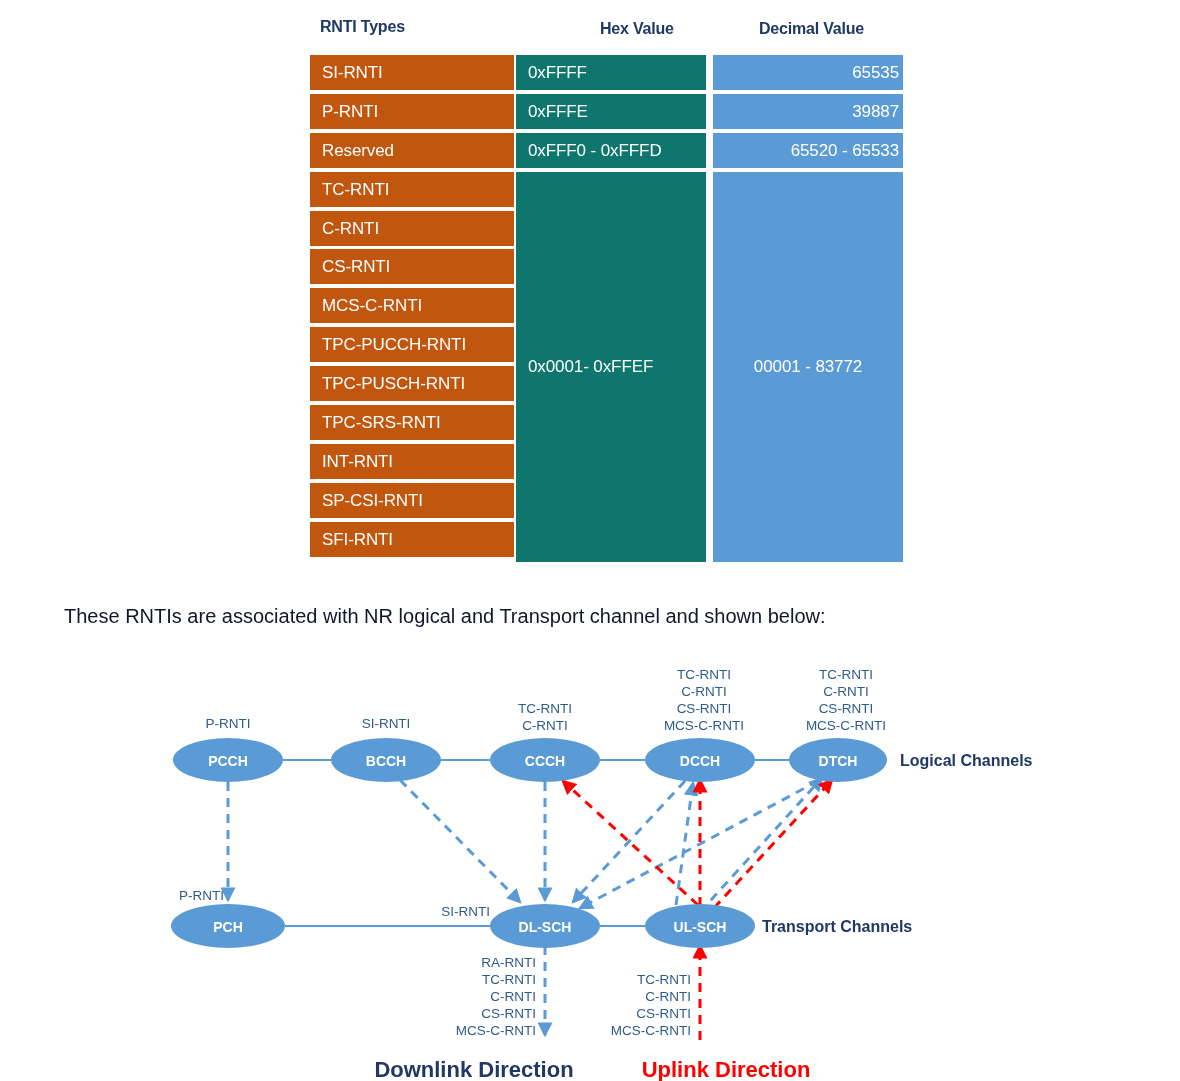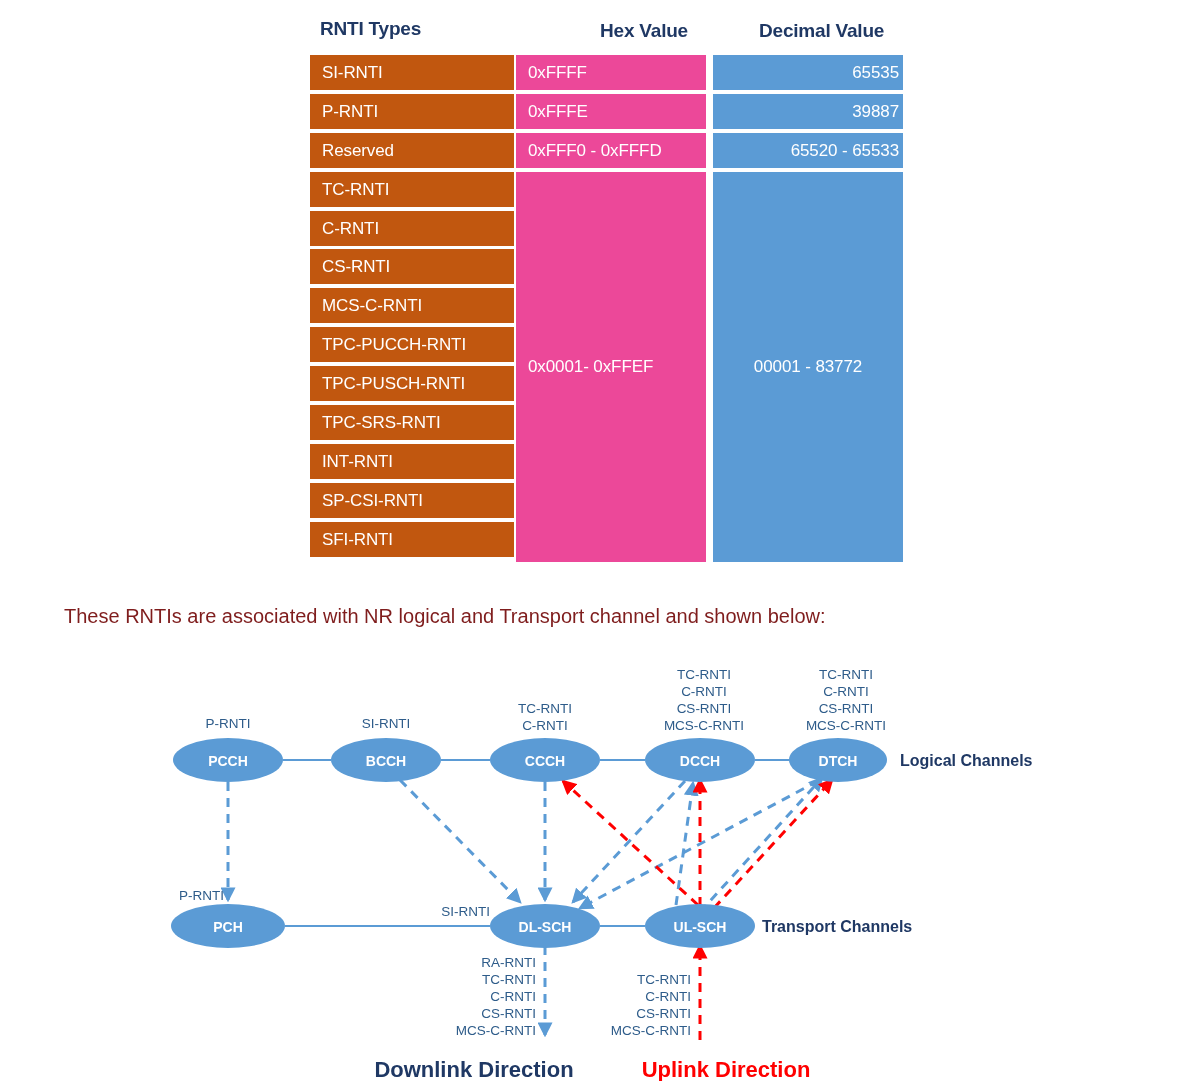--- a/index.html
+++ b/index.html
@@ -18,21 +18,21 @@
   
   #rnti-table {
     position: absolute;
     left: 0;
     top: 0;
     width: 1180px;
     height: 580px;
   }
   .tbl-head {
     position: absolute;
-    font-size: 19px;
+    font-size: 16px;
     font-weight: bold;
     color: #1F3864;
     white-space: nowrap;
     letter-spacing: -0.2px;
   }
   #head-rnti  { left: 320px; top: 18px; }
   #head-hex   { left: 600px; top: 20px; }
   #head-dec   { left: 759px; top: 20px; }
 
   .cell {
@@ -47,21 +47,21 @@
     width: 204px;
     height: 35px;
     background: #C1570F;
     padding-left: 12px;
     line-height: 35px;
     white-space: nowrap;
   }
   .cell-hex {
     left: 516px;
     width: 190px;
-    background: #ec4899;
+    background: #0f766e;
     padding-left: 12px;
     white-space: nowrap;
   }
   .cell-dec {
     left: 713px;
     width: 190px;
     background: #5B9BD5;
     padding-right: 4px;
     text-align: right;
     white-space: nowrap;
@@ -70,21 +70,21 @@
   .tall { height: 390px; line-height: 390px; }
   .cell-hex.tall { line-height: 390px; }
   .cell-dec.tall { line-height: 390px; text-align: center; padding-right: 0; }
 
   
   #intro-text {
     position: absolute;
     left: 64px;
     top: 605px;
     font-size: 20px;
-    color: #7f1d1d;
+    color: #0f172a;
     white-space: nowrap;
   }
 
   
   #diagram {
     position: absolute;
     left: 0;
     top: 650px;
     width: 1180px;
     height: 431px;

